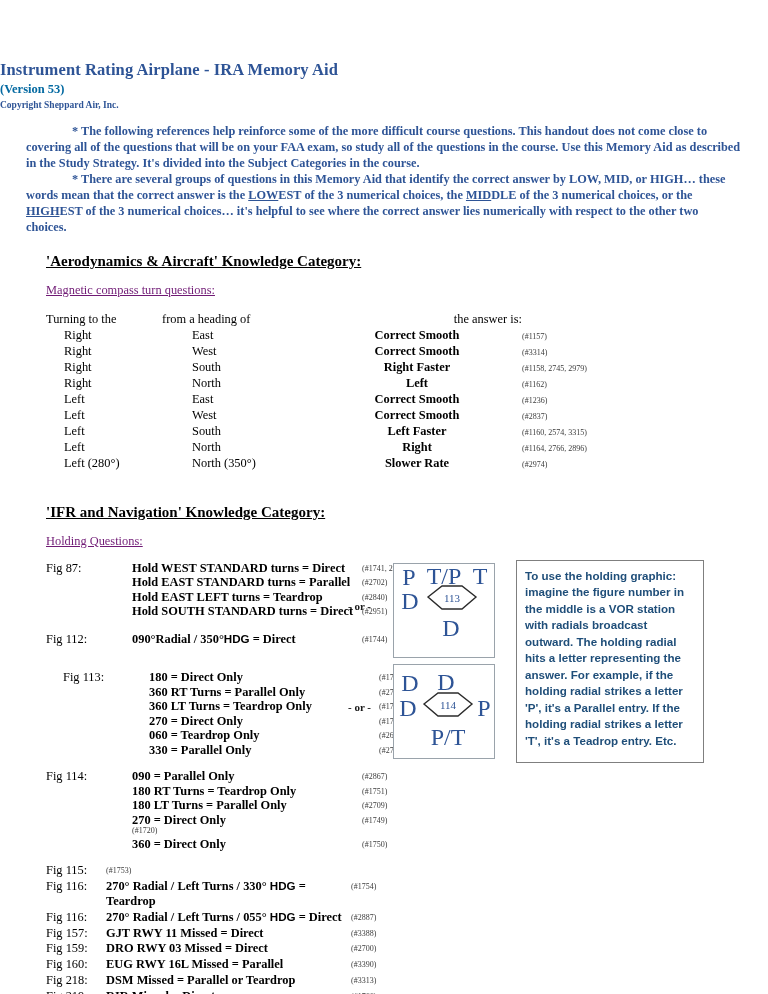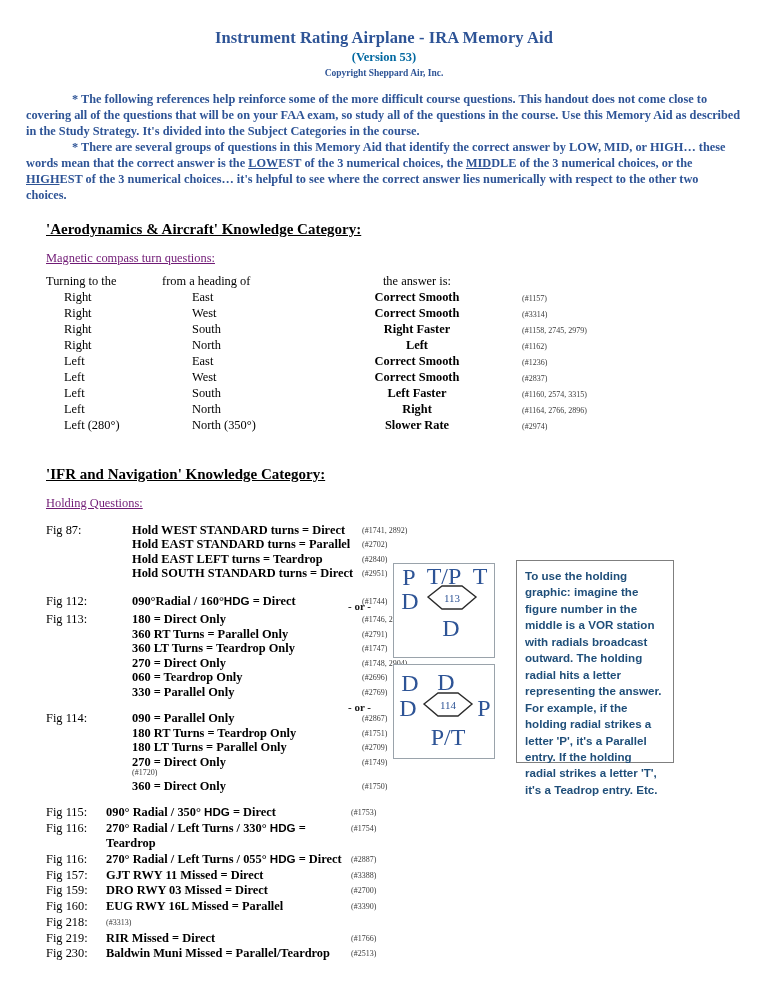--- a/index.html
+++ b/index.html
@@ -18,22 +18,22 @@
   .page {
     position: relative;
     width: 768px;
     height: 994px;
     padding: 0;
     box-sizing: border-box;
   }
 
   
   .doc-header {
-    text-align: center;
-    padding-top: 28px;
+    text-align: left;
+    padding-top: 60px;
   }
   .doc-title {
     font-family: "Liberation Serif", serif;
     font-weight: bold;
     font-size: 16.5px;
     color: #2E5496;
     letter-spacing: 0.1px;
     line-height: 1.2;
   }
   .doc-version {
@@ -84,37 +84,37 @@
     font-family: "Liberation Serif", serif;
     font-size: 12.4px;
     color: #701a75;
     text-decoration: underline;
     display: inline-block;
   }
   .sub-heading-wrap { margin: 10px 0 0 46px; }
 
   
   .compass-table {
-    margin: 8px 0 0 46px;
+    margin: 14px 0 0 46px;
     border-collapse: collapse;
     font-family: "Liberation Serif", serif;
     font-size: 12.4px;
   }
   .compass-table td {
     padding: 0.5px 0;
     vertical-align: baseline;
     white-space: nowrap;
   }
   .col-turn  { width: 98px; text-align: left; }
   .col-head  { width: 120px; text-align: left; }
   .col-ans   { width: 210px; text-align: center; font-weight: bold; }
   .col-ref   { width: 170px; text-align: left; }
 
   .compass-table .hdr td { font-weight: normal; }
-  .compass-table .hdr .col-ans { font-weight: normal; text-align: center; }
+  .compass-table .hdr .col-ans { font-weight: normal; text-align: right; }
   .compass-table .data .col-turn { padding-left: 18px; }
   .compass-table .data .col-head { padding-left: 30px; }
 
   .ref {
     font-family: "Liberation Serif", serif;
     font-size: 8px;
     color: #3a3a3a;
     font-weight: normal;
     white-space: nowrap;
   }
@@ -169,21 +169,21 @@
     background: #ffffff;
     box-sizing: border-box;
   }
   .hexbox svg { display: block; }
 
   
   .info-box {
     position: absolute;
     left: 516px;
     top: 560px;
-    width: 158px;
+    width: 188px;
     height: 203px;
     border: 1.3px solid #7f7f7f;
     box-sizing: border-box;
     background: #ffffff;
     padding: 7px 8px 0 8px;
   }
   .info-box p {
     margin: 0;
     font-family: "Liberation Sans", sans-serif;
     font-weight: bold;
@@ -314,26 +314,26 @@
     <div class="fig-row">
       <span class="fig-label"></span>
       <span class="fig-text">Hold SOUTH STANDARD turns = Direct</span>
       <span class="fig-ref">(#2951)</span>
     </div>
   </div>
 
   <div class="fig-block" style="margin-top:13px;">
     <div class="fig-row">
       <span class="fig-label">Fig 112:</span>
-      <span class="fig-text"><span>090°Radial / 160°</span><span class="hdg">HDG</span><span> = Direct</span></span>
+      <span class="fig-text"><span>090°Radial / 350°</span><span class="hdg">HDG</span><span> = Direct</span></span>
       <span class="fig-ref">(#1744)</span>
     </div>
   </div>
 
-  <div class="holding-group" style="margin-top:4px;">
+  <div class="holding-group" style="margin-top:24px;padding-left:17px;">
     <div class="fig-block">
       <div class="fig-row">
         <span class="fig-label">Fig 113:</span>
         <span class="fig-text">180 = Direct Only</span>
         <span class="fig-ref">(#1746, 2908)</span>
       </div>
       <div class="fig-row">
         <span class="fig-label"></span>
         <span class="fig-text">360 RT Turns = Parallel Only</span>
         <span class="fig-ref">(#2791)</span>
@@ -391,21 +391,20 @@
         <span class="fig-label"></span>
         <span class="fig-text">360 = Direct Only</span>
         <span class="fig-ref">(#1750)</span>
       </div>
     </div>
   </div>
 
   <div class="fig-list">
     <div class="fig-row">
       <span class="fig-label">Fig 115:</span>
-      <span class="fig-text"><span>090° Radial / 350° </span><span class="hdg">HDG</span><span> = Direct</span></span>
       <span class="fig-ref">(#1753)</span>
     </div>
     <div class="fig-row">
       <span class="fig-label">Fig 116:</span>
       <span class="fig-text"><span>270° Radial / Left Turns / 330° </span><span class="hdg">HDG</span><span> = Teardrop</span></span>
       <span class="fig-ref">(#1754)</span>
     </div>
     <div class="fig-row">
       <span class="fig-label">Fig 116:</span>
       <span class="fig-text"><span>270° Radial / Left Turns / 055° </span><span class="hdg">HDG</span><span> = Direct</span></span>
@@ -421,20 +420,21 @@
       <span class="fig-text"><span>DRO RWY 03 Missed = Direct</span><span class="hdg"></span><span></span></span>
       <span class="fig-ref">(#2700)</span>
     </div>
     <div class="fig-row">
       <span class="fig-label">Fig 160:</span>
       <span class="fig-text"><span>EUG RWY 16L Missed = Parallel</span><span class="hdg"></span><span></span></span>
       <span class="fig-ref">(#3390)</span>
     </div>
     <div class="fig-row">
       <span class="fig-label">Fig 218:</span>
+      <span class="fig-text"><span>DSM Missed = Parallel or Teardrop</span><span class="hdg"></span><span></span></span>
       <span class="fig-ref">(#3313)</span>
     </div>
     <div class="fig-row">
       <span class="fig-label">Fig 219:</span>
       <span class="fig-text"><span>RIR Missed = Direct</span><span class="hdg"></span><span></span></span>
       <span class="fig-ref">(#1766)</span>
     </div>
     <div class="fig-row">
       <span class="fig-label">Fig 230:</span>
       <span class="fig-text"><span>Baldwin Muni Missed = Parallel/Teardrop</span><span class="hdg"></span><span></span></span>

